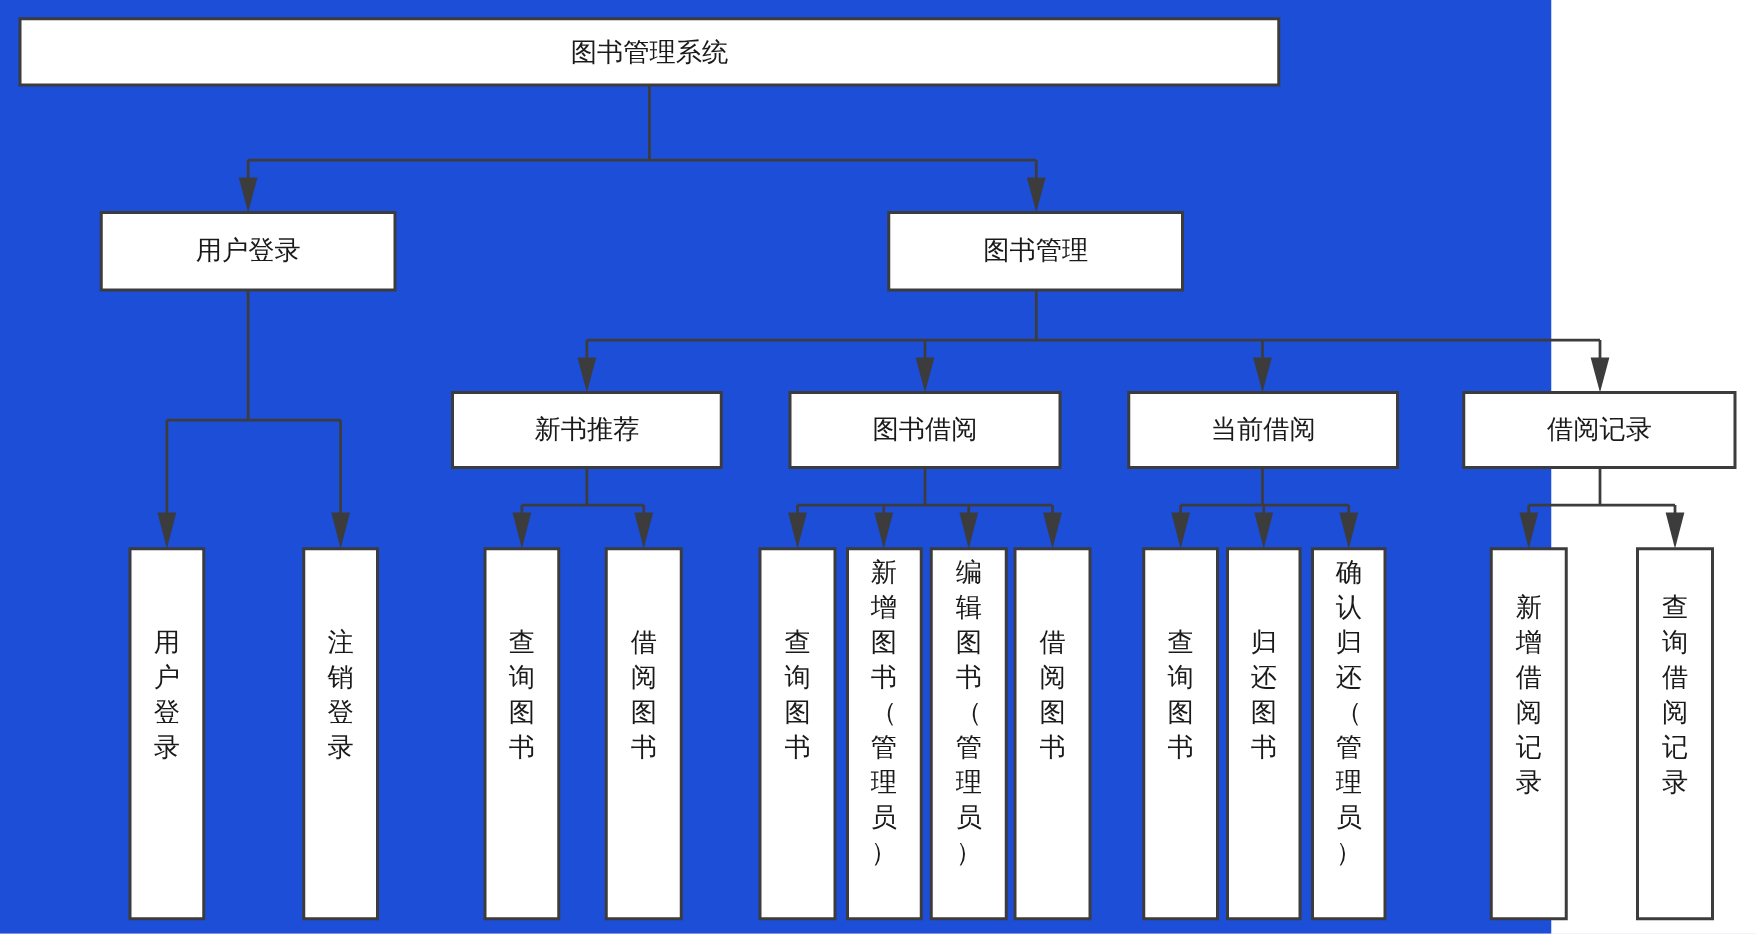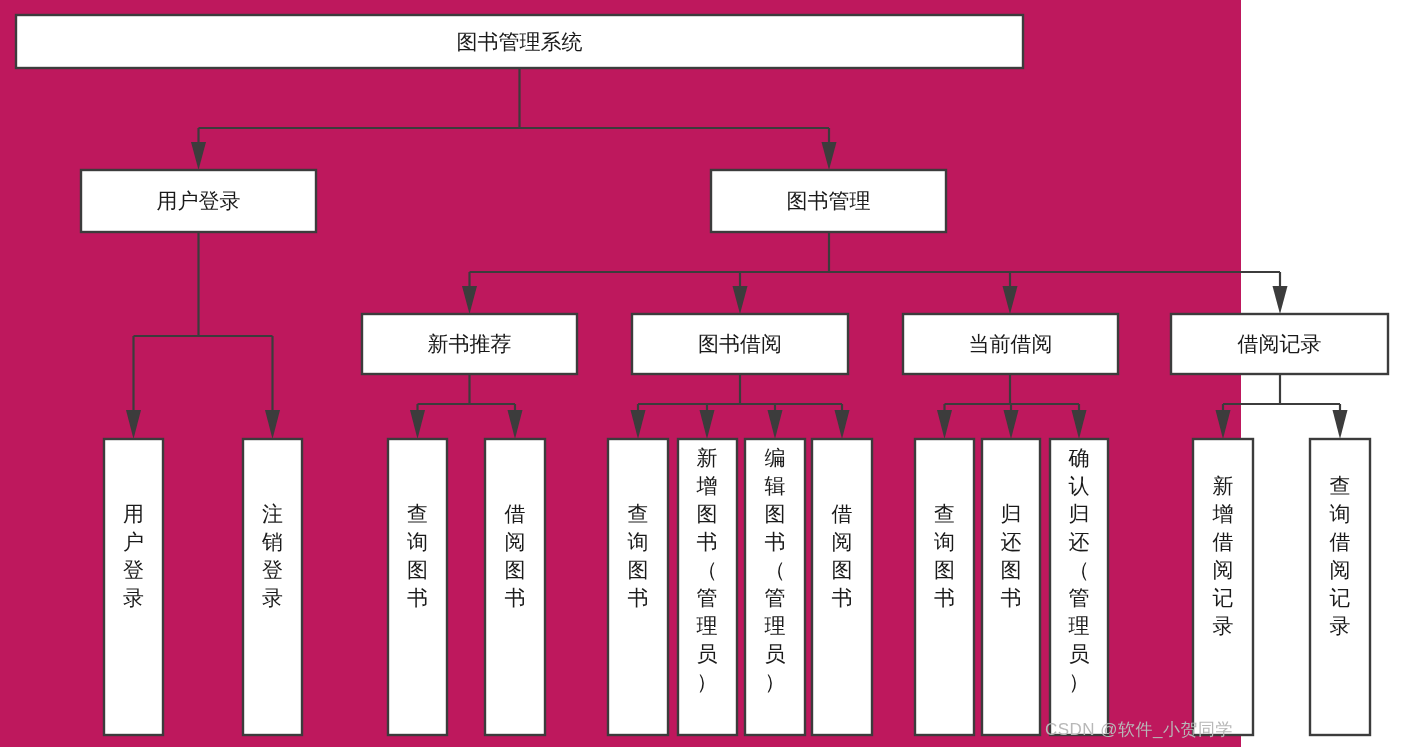--- a/index.html
+++ b/index.html
@@ -10,21 +10,21 @@
   body {
     width: 1405px;
     height: 747px;
     font-family: "Liberation Sans", "DejaVu Sans", sans-serif;
     overflow: hidden;
   }
   #diagram-root {
     position: relative;
     width: 1241px;
     height: 747px;
-    background: #be185d;
+    background: #1d4ed8;
   }
   svg#tree-svg {
     position: absolute;
     left: 0;
     top: 0;
     width: 1405px;
     height: 747px;
     display: block;
   }
   .node-box {
@@ -238,15 +238,14 @@
       <text class="node-label-v" x="1223" y="493"><tspan x="1223" dy="0">新</tspan><tspan x="1223" dy="28">增</tspan><tspan x="1223" dy="28">借</tspan><tspan x="1223" dy="28">阅</tspan><tspan x="1223" dy="28">记</tspan><tspan x="1223" dy="28">录</tspan></text>
     </g>
 
     <g>
       <rect class="node-box" x="1310" y="439" width="60" height="296"></rect>
       <text class="node-label-v" x="1340" y="493"><tspan x="1340" dy="0">查</tspan><tspan x="1340" dy="28">询</tspan><tspan x="1340" dy="28">借</tspan><tspan x="1340" dy="28">阅</tspan><tspan x="1340" dy="28">记</tspan><tspan x="1340" dy="28">录</tspan></text>
     </g>
 
   </svg>
 
-  <div class="watermark">CSDN @软件_小贺同学</div>
 
 </div>
 
 </body></html>

